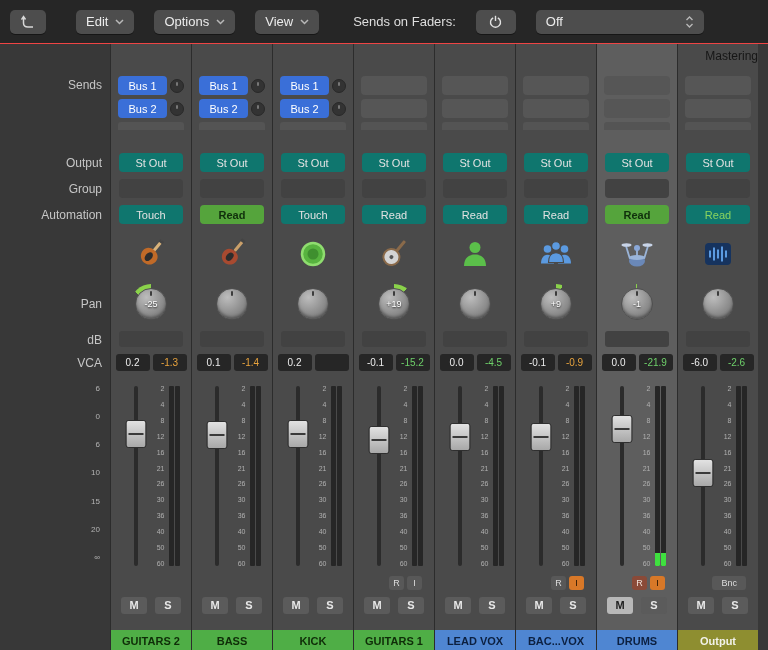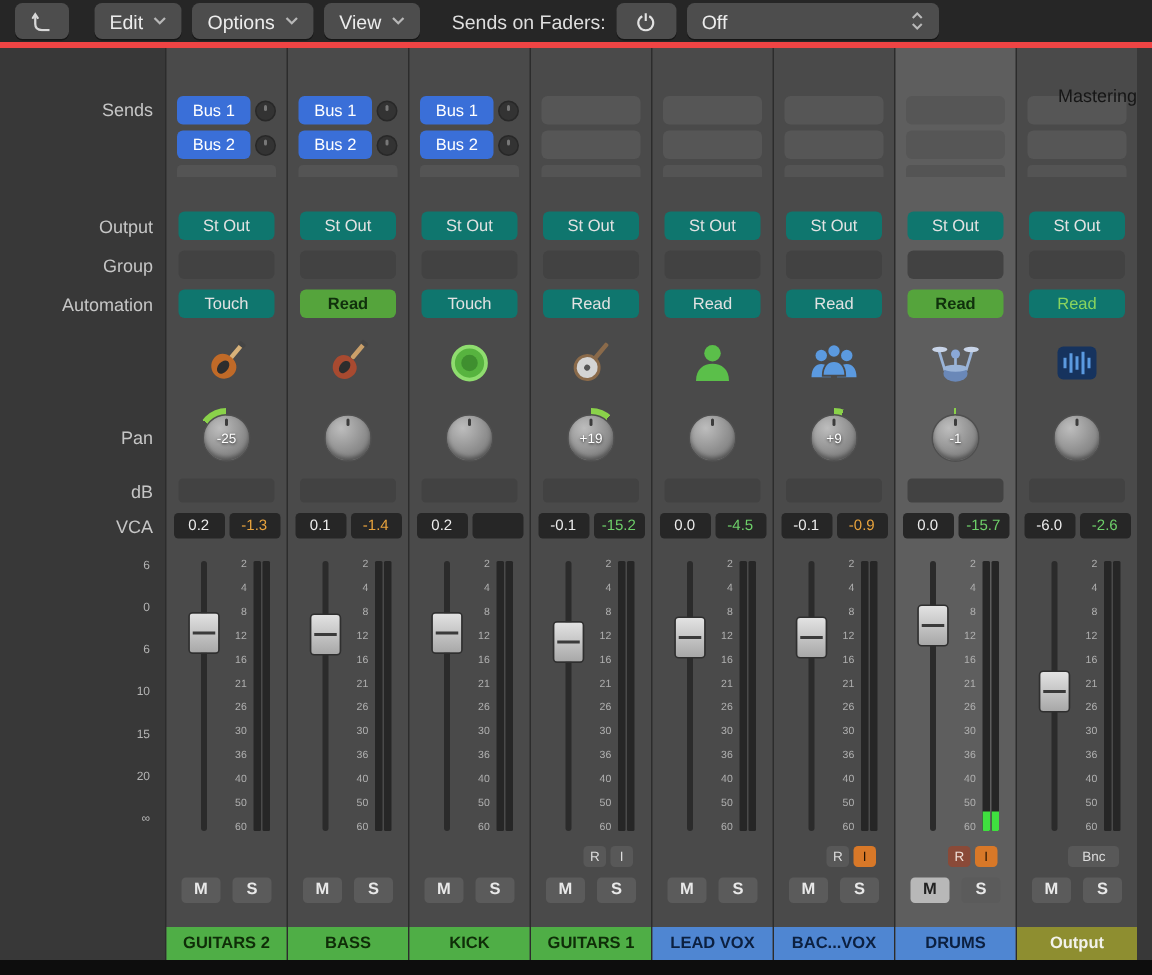--- a/index.html
+++ b/index.html
@@ -1,29 +1,29 @@
 <!DOCTYPE html>
 <html><head>
 <meta charset="utf-8">
 <style>
   * { box-sizing: border-box; margin: 0; padding: 0; }
   html,body { width: 768px; height: 650px; background: #0d0d0d; font-family: "Liberation Sans", sans-serif; overflow: hidden; }
   button { font-family: inherit; border: none; background: none; color: inherit; }
 
   
-  .toolbar { height: 32px; background: #262626; border-bottom: 4px solid #ef4444; display: flex; align-items: center; padding: 0 10px; gap: 7px; }
+  .toolbar { height: 44px; background: #262626; border-bottom: 1px solid #ef4444; display: flex; align-items: center; padding: 0 10px; gap: 20px; }
   .tb-btn { background: #4d4d4d; border-radius: 5px; height: 24px; display: flex; align-items: center; gap: 7px; padding: 0 10px; color: #ececec; font-size: 13px; box-shadow: 0 1px 0 rgba(0,0,0,.4); }
   .back-btn { width: 36px; justify-content: center; margin-right: 10px; }
   .sof-label { color: #dedede; font-size: 13px; margin-left: 14px; }
   .power-btn { width: 40px; justify-content: center; }
   .off-select { width: 168px; justify-content: space-between; }
 
   
   .mixer { height: 608px; background: #383838; display: flex; position: relative; }
-  .mastering { position: absolute; top: 5px; right: 10px; color: #161616; font-size: 12px; margin-top: 20px; }
+  .mastering { position: absolute; top: 5px; right: 10px; color: #161616; font-size: 12px; }
 
   .labels { width: 110px; min-width: 110px; padding: 28px 8px 0 0; display: flex; flex-direction: column; }
   .lab { display: flex; align-items: center; justify-content: flex-end; color: #c6c6c6; font-size: 12px; }
   .r-sends { height: 78px; align-items: flex-start; padding-top: 6px; }
   .r-slot { height: 26px; }
   .r-icon { height: 52px; }
   .r-pan { height: 48px; }
   .r-vca { height: 22px; }
   .r-db { height: 24px; }
   .fader-scale { height: 200px; display: flex; flex-direction: column; justify-content: space-between; align-items: flex-end; padding: 10px 2px 12px 0; font-size: 8px; color: #b4b4b4; }
@@ -618,21 +618,21 @@
     <div class="pan-box">
       <div class="knob-wrap">
         <div class="knob-ring" style="background: conic-gradient(from 357deg, rgb(138, 210, 74) 3deg, transparent 3deg);"></div>
         <div class="knob-face"></div>
         <div class="knob-value">-1</div>
       </div>
     </div>
     <div class="vca-slot"></div>
     <div class="db-row">
       <div class="db-box db-left">0.0</div>
-      <div class="db-box db-right green">-15.7</div>
+      <div class="db-box db-right green">-21.9</div>
     </div>
     <div class="fader-row">
       <div class="fader-col">
         <div class="fader-cap" style="top: 31px;"></div>
       </div>
       <div class="scale-col">
             <span>2</span>
             <span>4</span>
             <span>8</span>
             <span>12</span>

